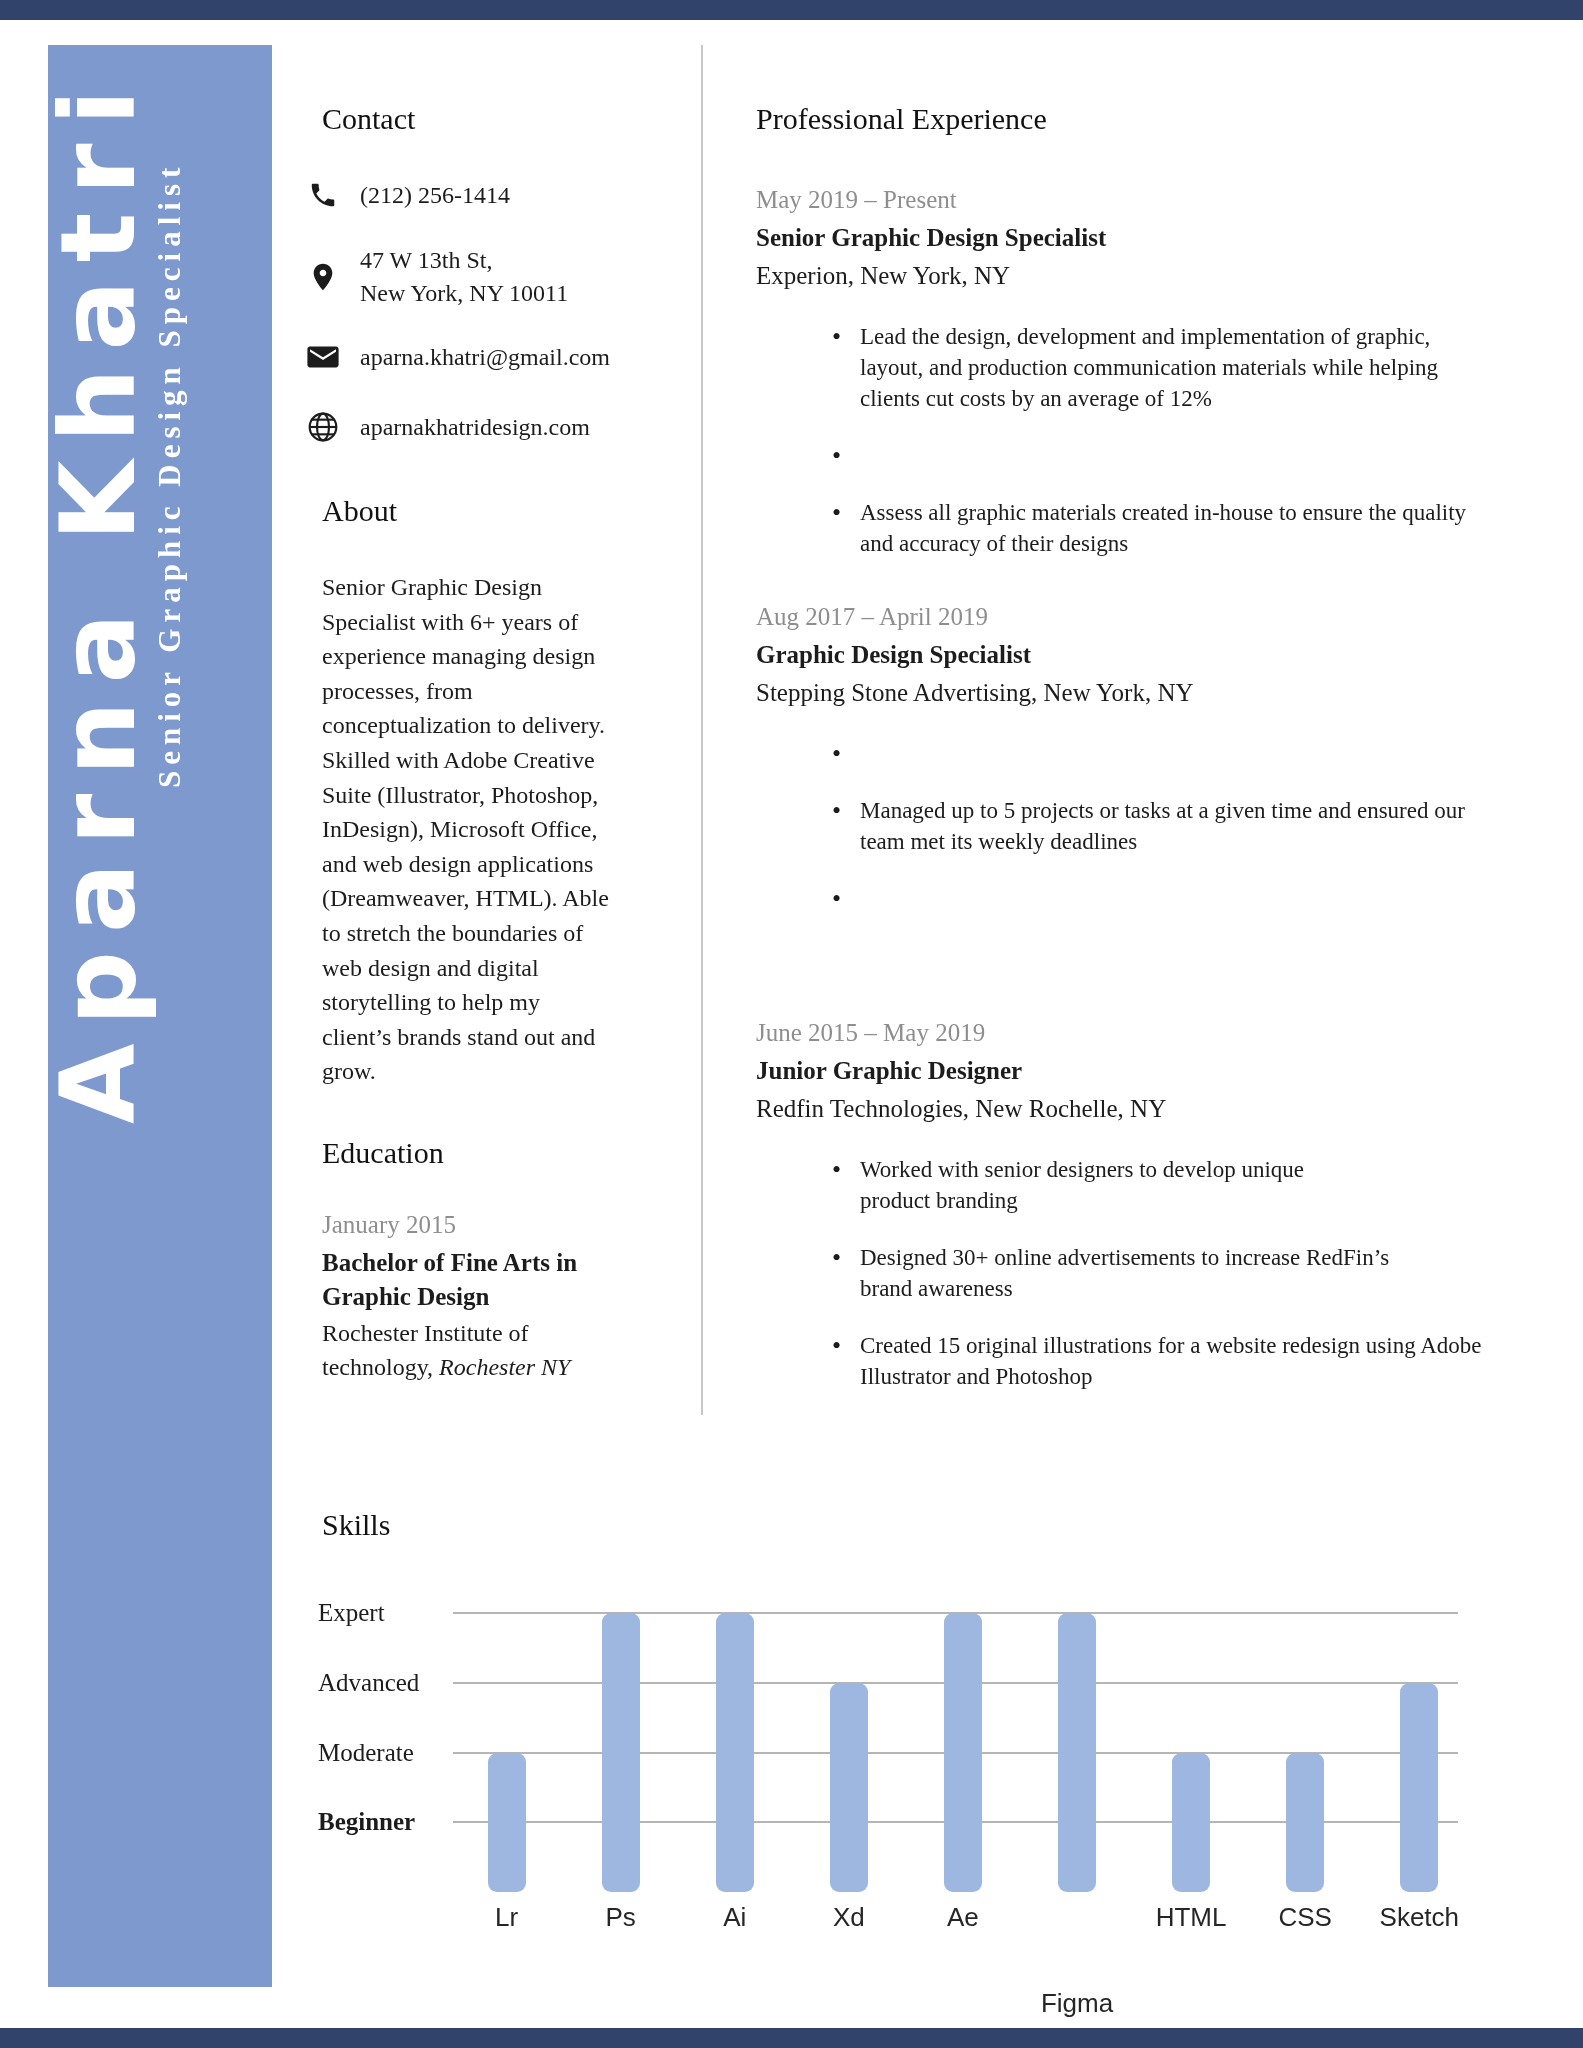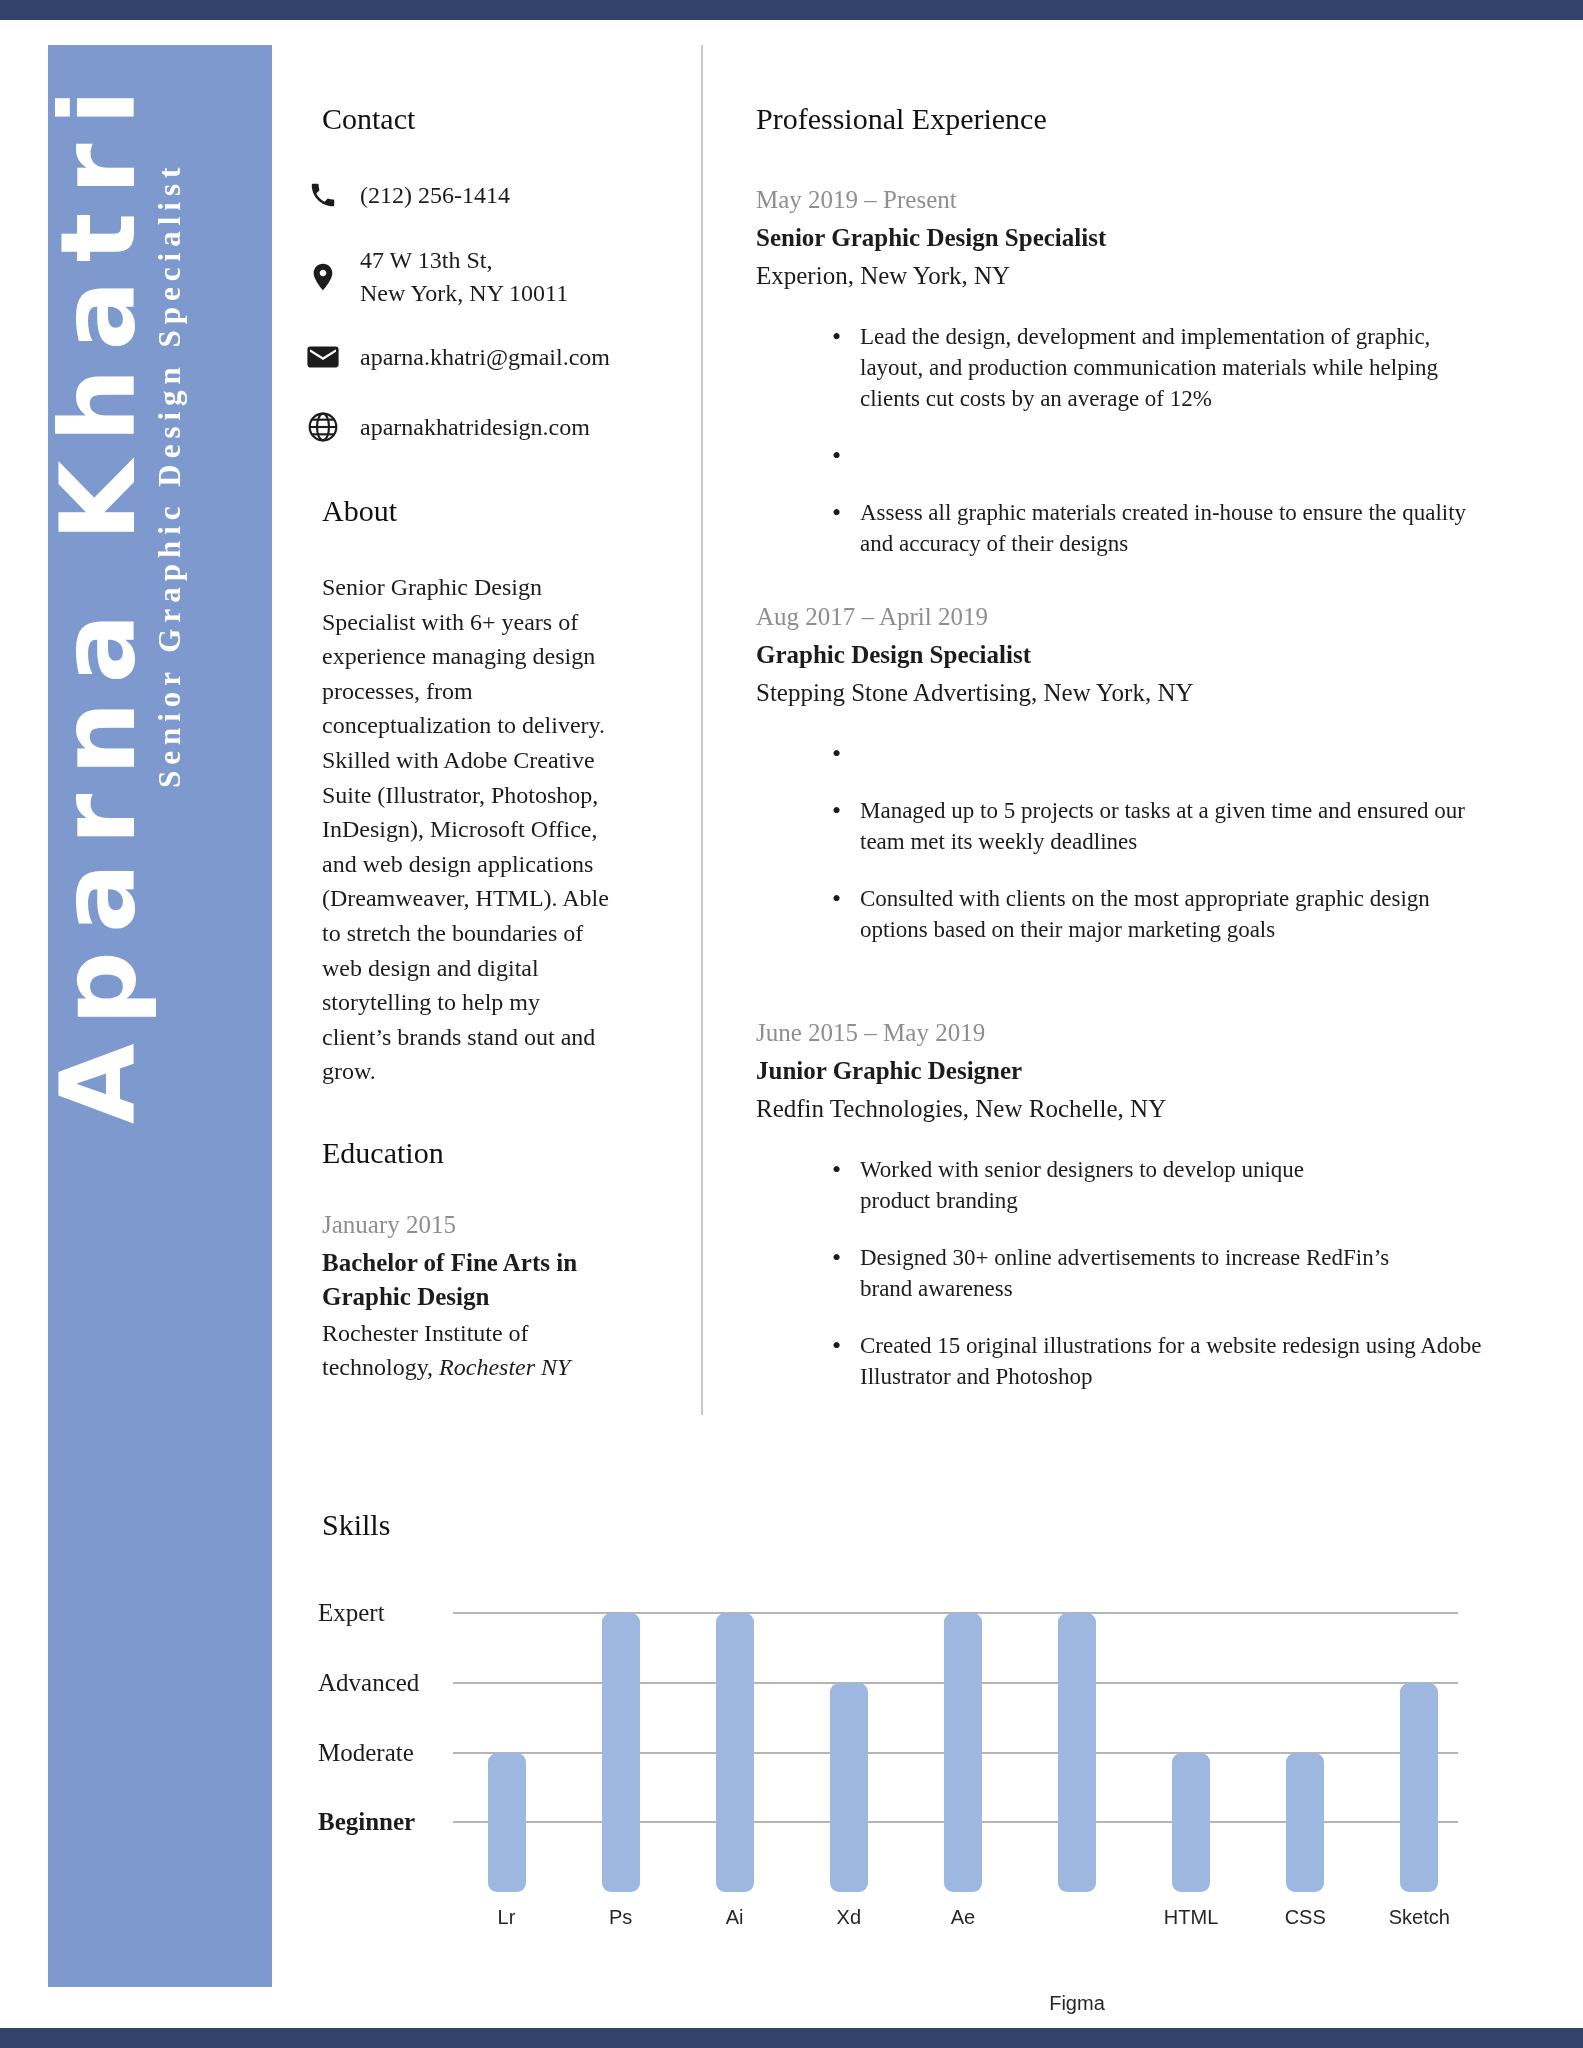--- a/index.html
+++ b/index.html
@@ -45,21 +45,21 @@
   .job-date{color:#8e8e8e;font-size:25px;line-height:30px;margin-bottom:8px;}
   .job-title{font-weight:bold;font-size:25px;line-height:30px;margin-bottom:8px;}
   .job-company{font-size:25px;line-height:30px;margin-bottom:30px;}
   .bullet{display:flex;align-items:flex-start;margin-bottom:26px;}
   .bullet .dot{width:28px;margin-left:76px;font-size:26px;line-height:31px;flex:0 0 28px;}
   .bullet .btext{font-size:23px;line-height:31px;white-space:pre-line;width:710px;}
   
   .gridline{position:absolute;height:2px;background:#b5b5b5;}
   .ylabel{position:absolute;left:318px;width:130px;font-size:25px;line-height:32px;color:#1c1c1c;}
   .xlabel{position:absolute;width:140px;text-align:center;font-family:"Liberation Sans", sans-serif;
-          font-size:20px;line-height:30px;color:#262626;}
+          font-size:26px;line-height:30px;color:#262626;}
   .bar{position:absolute;width:38px;border-radius:9px;background:#9db7e0;}
   svg.icon{display:block;}
 </style>
 </head>
 <body>
 
 <div class="band top"></div>
 <div class="band bottom"></div>
 
 <div class="sidebar"></div>
@@ -164,22 +164,20 @@
   <div class="bullet">
       <span class="dot">•</span>
     </div>
   <div class="bullet">
       <span class="dot">•</span>
       <span class="btext">Managed up to 5 projects or tasks at a given time and ensured our
 team met its weekly deadlines</span>
     </div>
   <div class="bullet">
       <span class="dot">•</span>
-      <span class="btext">Consulted with clients on the most appropriate graphic design
-options based on their major marketing goals</span>
     </div>
 </div>
 
 <div class="job" style="top:1018px;">
   <div class="job-date">June 2015 – May 2019</div>
   <div class="job-title">Junior Graphic Designer</div>
   <div class="job-company">Redfin Technologies, New Rochelle, NY</div>
   <div class="bullet">
       <span class="dot">•</span>
       <span class="btext">Worked with senior designers to develop unique

